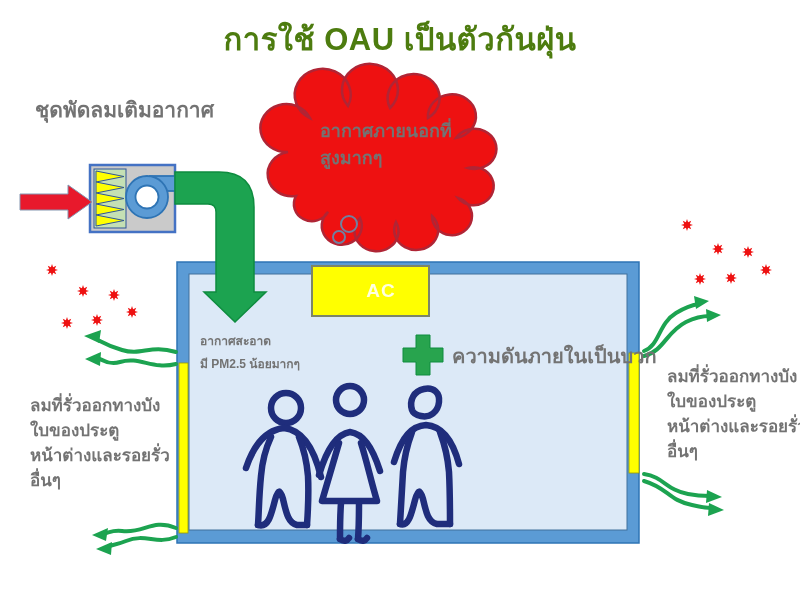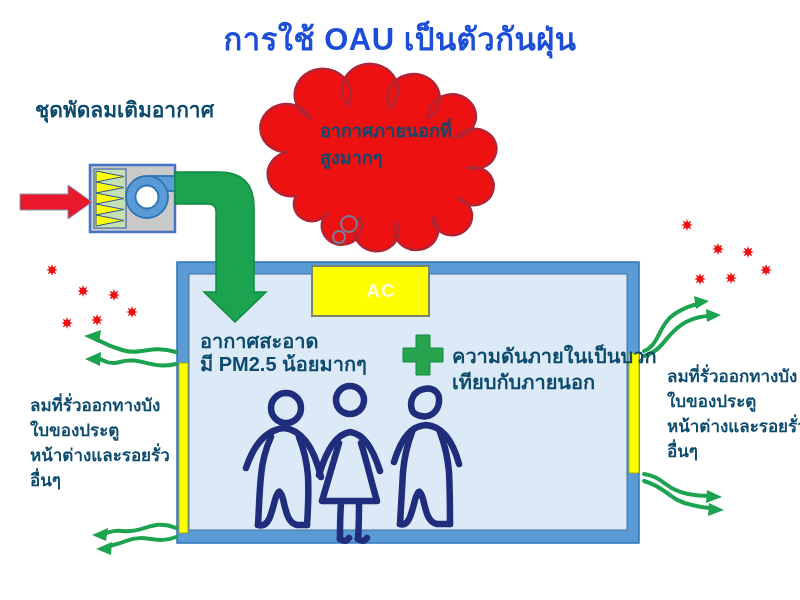--- a/index.html
+++ b/index.html
@@ -1,24 +1,24 @@
 <!DOCTYPE html>
 <html><head>
 <meta charset="utf-8">
 <style>
   html,body{margin:0;padding:0;background:#ffffff;}
   #canvas{position:relative;width:800px;height:600px;background:#ffffff;overflow:hidden;
           font-family:"Liberation Sans","DejaVu Sans",sans-serif;}
   svg{position:absolute;left:0;top:0;}
-  .txt{position:absolute;color:#0c4a6e;font-weight:bold;white-space:nowrap;}
-  #title{left:0;top:14px;width:800px;text-align:center;color:#1d4ed8;font-size:31px;
+  .txt{position:absolute;color:#737373;font-weight:bold;white-space:nowrap;}
+  #title{left:0;top:14px;width:800px;text-align:center;color:#4d7c0f;font-size:31px;
          font-weight:bold;letter-spacing:0.5px;}
   #oau-label{left:35px;top:92px;font-size:21px;line-height:35px;}
   #cloud-text{left:320px;top:118px;font-size:18px;line-height:27px;}
-  #clean-air-text{left:200px;top:330px;font-size:20px;line-height:23px;}
+  #clean-air-text{left:200px;top:330px;font-size:12px;line-height:23px;}
   #pressure-text{left:452px;top:343px;font-size:20px;line-height:26px;}
   #leak-left-text{left:30px;top:393px;font-size:17px;line-height:25px;}
   #leak-right-text{left:667px;top:364px;font-size:17px;line-height:25px;}
   #ac-text{left:312px;top:266px;width:138px;height:50px;display:flex;align-items:center;
            justify-content:center;font-size:19px;color:rgba(255,255,255,0.88);letter-spacing:1px;}
   
   .cloud{stroke:#B02535;stroke-width:2.5;}
   .tail{stroke:#7081A0;stroke-width:2;}
   .unit-box{stroke:#4472C4;stroke-width:2.5;}
   .filter-bg{stroke:#2F5597;stroke-width:1;}
@@ -174,21 +174,20 @@
 
   <div id="ac-text" class="txt">AC</div>
 
   <div id="clean-air-text" class="txt">
     <div>อากาศสะอาด</div>
     <div>มี PM2.5 น้อยมากๆ</div>
   </div>
 
   <div id="pressure-text" class="txt">
     <div>ความดันภายในเป็นบวก</div>
-    <div>เทียบกับภายนอก</div>
   </div>
 
   <div id="leak-left-text" class="txt">
     <div>ลมที่รั่วออกทางบัง</div>
     <div>ใบของประตู</div>
     <div>หน้าต่างและรอยรั่ว</div>
     <div>อื่นๆ</div>
   </div>
 
   <div id="leak-right-text" class="txt">

